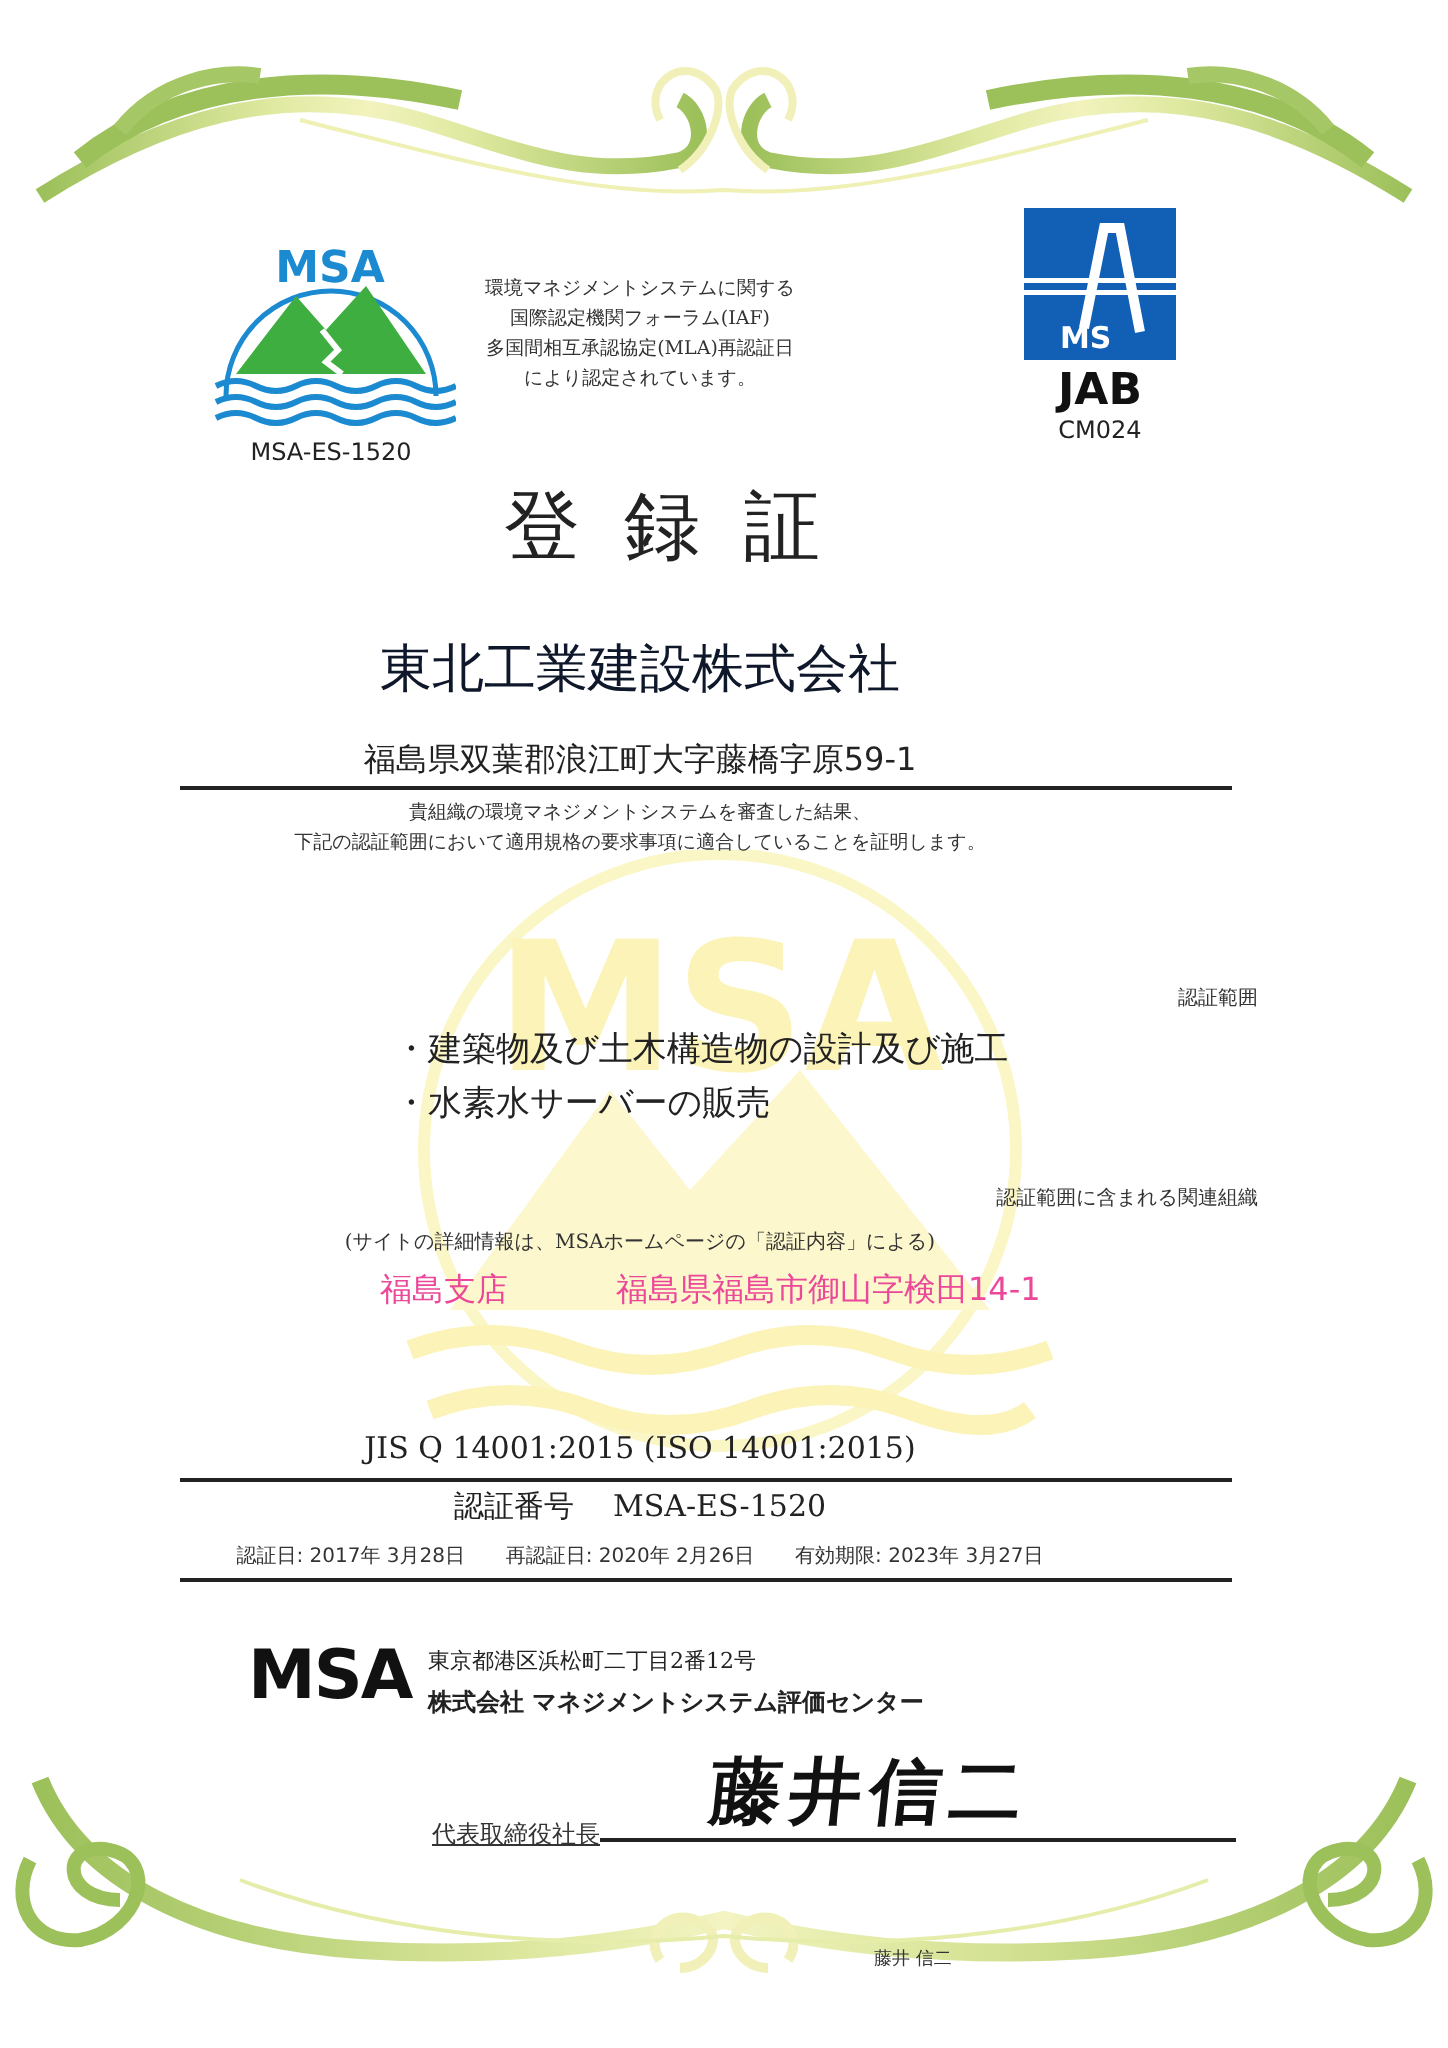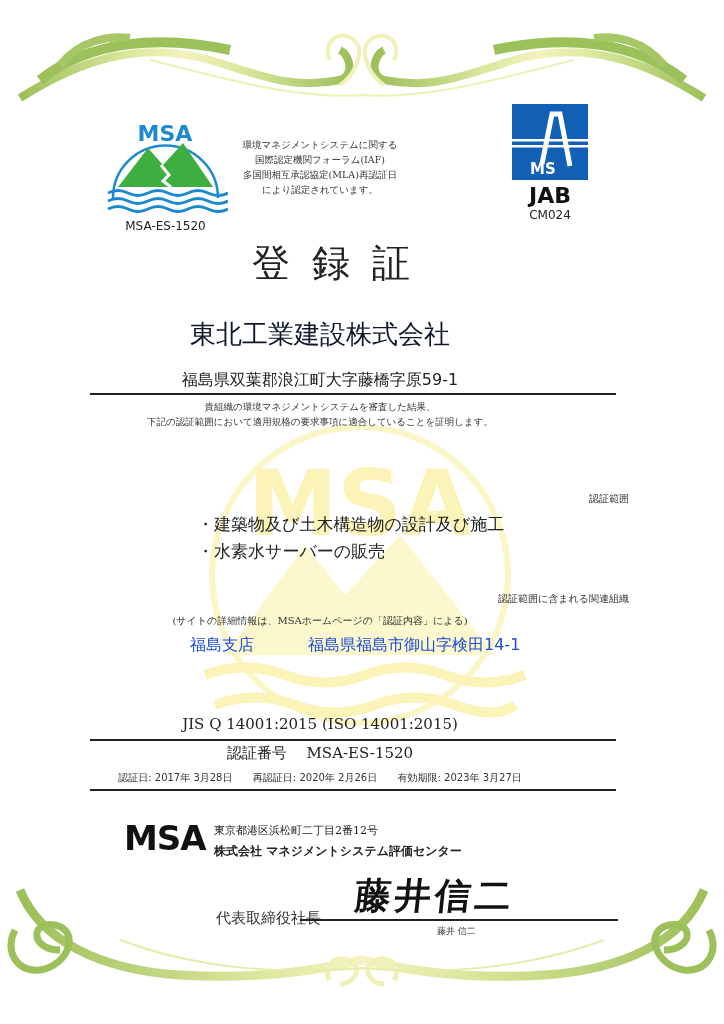--- a/index.html
+++ b/index.html
@@ -21,29 +21,29 @@
   .msa-logo-text { font-family: "DejaVu Sans", sans-serif; font-weight: bold; }
 
   .iaf-note { font-size: 9.5px; line-height: 15px; color: #333; }
   .title { font-size: 38px; letter-spacing: 22px; color: #222; font-weight: normal; }
   .company { font-size: 26px; color: #0f172a; }
   .address { font-size: 16px; color: #222; }
   .statement { font-size: 9.5px; line-height: 15px; color: #333; }
   .small-heading { font-size: 10px; color: #333; text-align: right; }
   .scope-item { font-size: 17px; color: #222; font-family: "DejaVu Sans", sans-serif; }
   .site-note { font-size: 10px; color: #333; }
-  .site-row { font-size: 16px; color: #1d4ed8; }
+  .site-row { font-size: 16px; color: #ec4899; }
   .std { font-size: 15px; color: #222; }
   .certno { font-size: 15px; color: #222; }
   .dates { font-size: 10px; color: #333; font-family: "DejaVu Sans", sans-serif; }
   .issuer-addr { font-size: 11px; color: #222; }
   .issuer-name { font-size: 12px; color: #222; font-family: "DejaVu Sans", sans-serif; font-weight: bold; }
-  .sig-title { font-size: 15px; color: #333; }
+  .sig-title { font-size: 12px; color: #333; text-decoration: underline; }
   .signature { font-size: 36px; font-weight: bold; color: #111; letter-spacing: 4px; transform: skewX(-6deg); }
-  .sig-name { font-size: 9px; color: #333; }
+  .sig-name { font-size: 9px; color: #333; margin-top: 48px; }
 </style>
 </head>
 <body>
 
 <svg id="ornament-top" style="left:0;top:20px" width="724" height="90" viewBox="0 0 724 90">
   <defs>
     <linearGradient id="gt" x1="0" x2="1">
       <stop offset="0" stop-color="#9cc05a"></stop>
       <stop offset="0.35" stop-color="#dfe9a0"></stop>
       <stop offset="0.5" stop-color="#f2f3bd"></stop>

